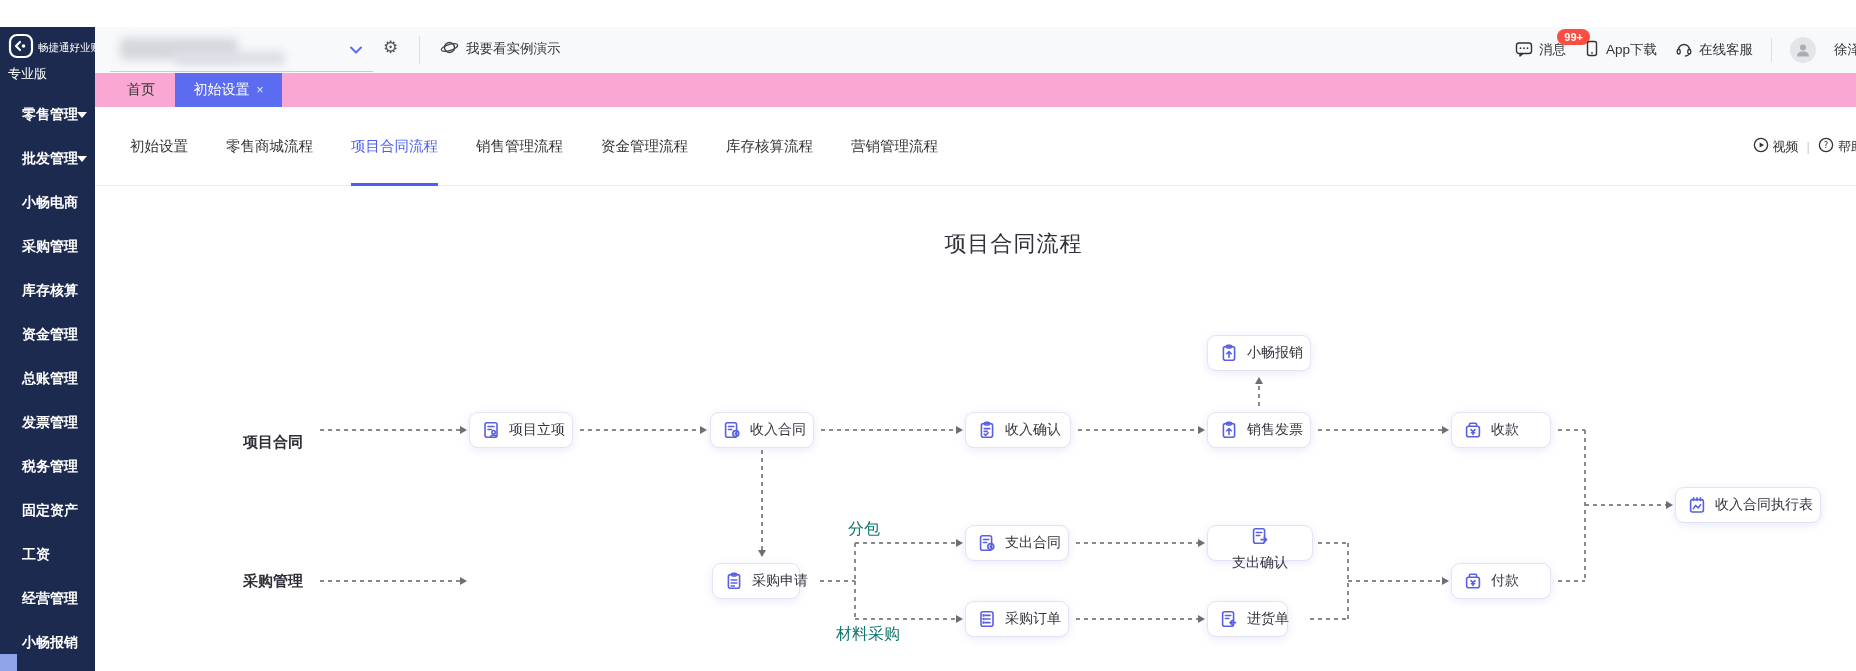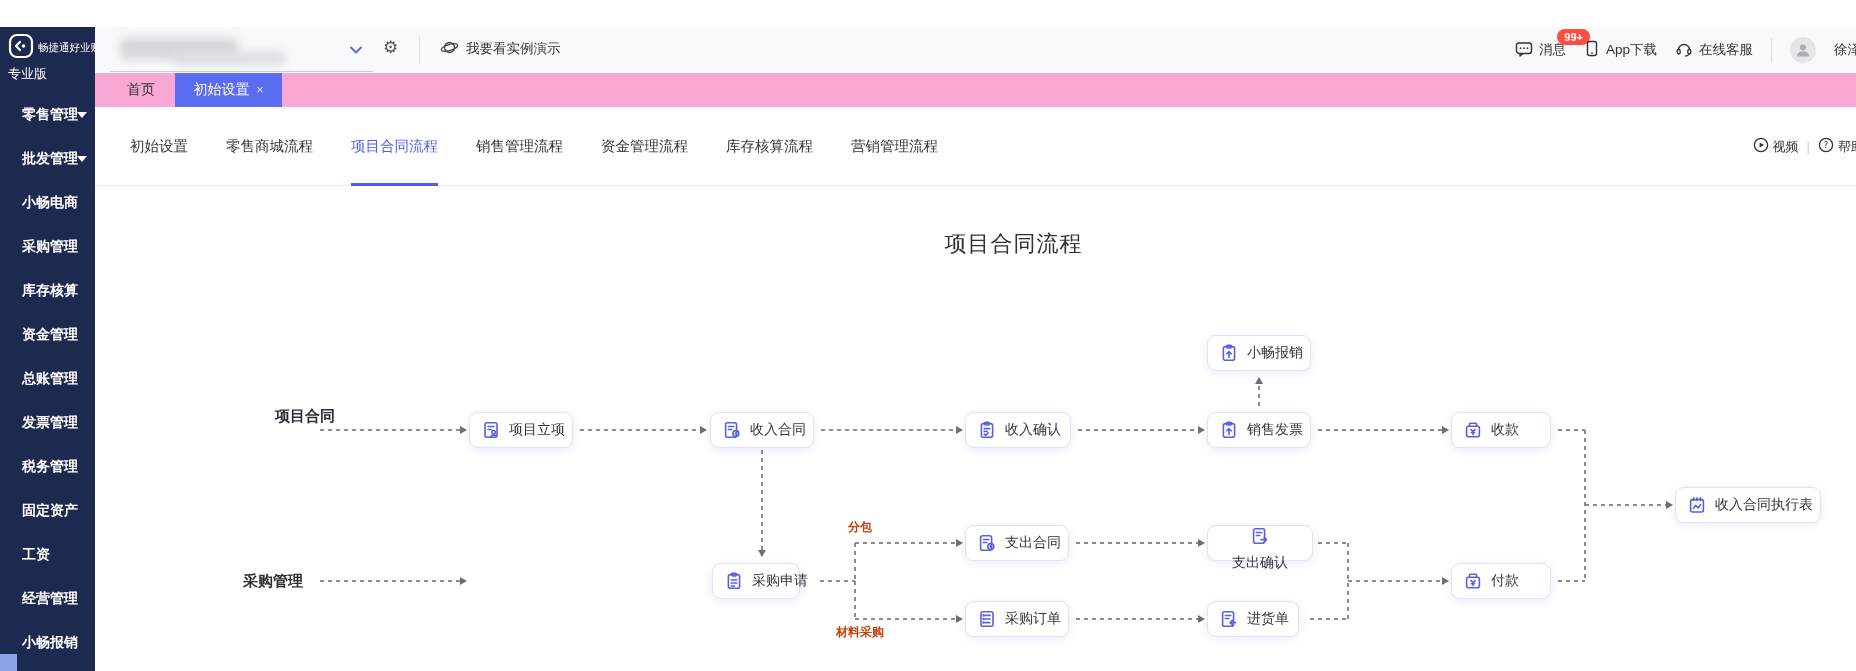--- a/index.html
+++ b/index.html
@@ -55,21 +55,21 @@
   .page-tools .sep { color:#ccc; margin:0 2px; }
   .tool-item { display:flex; align-items:center; gap:4px; cursor:pointer; white-space:nowrap; }
   .flow-title { position:absolute; left:0; right:0; top:122px; text-align:center; margin-left:76px;
                 font-size:22px; font-weight:500; color:#30313a; letter-spacing:1px; }
   
   .flow-node { position:absolute; height:36px; background:#fff; border:1px solid #e2e3f5; border-radius:9px;
                box-shadow:0 2px 8px rgba(90,97,230,.14); display:flex; align-items:center; gap:8px; padding:0 11px;
                font-size:14px; color:#33343d; font-weight:500; cursor:pointer; white-space:nowrap; }
   .node-icon { flex:0 0 20px; height:20px; display:flex; align-items:center; justify-content:center; }
   .row-label { position:absolute; font-size:15px; font-weight:600; color:#2c2d36; white-space:nowrap; }
-  .branch-label { position:absolute; font-size:12px; color:#c2410c; white-space:nowrap;font-weight:bold; }
+  .branch-label { position:absolute; font-size:16px; color:#0f766e; white-space:nowrap; }
   .hseg { position:absolute; height:2px; background:repeating-linear-gradient(90deg,#8a8a8a 0 4px,transparent 4px 8px); }
   .vseg { position:absolute; width:2px; background:repeating-linear-gradient(180deg,#8a8a8a 0 4px,transparent 4px 8px); }
   .ah { position:absolute; width:0; height:0; }
   .ah-right { border-top:4px solid transparent; border-bottom:4px solid transparent; border-left:7px solid #6f6f6f; }
   .ah-up { border-left:4px solid transparent; border-right:4px solid transparent; border-bottom:7px solid #6f6f6f; }
   .ah-down { border-left:4px solid transparent; border-right:4px solid transparent; border-top:7px solid #6f6f6f; }
 </style>
 </head>
 <body>
 
@@ -204,21 +204,21 @@
         <svg width="16" height="16" viewBox="0 0 16 16">
           <circle cx="8" cy="8" r="6.6" fill="none" stroke="#333" stroke-width="1.3"></circle>
           <text x="8" y="11" text-anchor="middle" font-size="8.5" fill="#333" font-family="DejaVu Sans">?</text>
         </svg>
       </span>
       <span>帮助</span>
     </div>
   </div>
   <div class="flow-title">项目合同流程</div>
   <div id="flow-layer">
-      <div class="row-label" style="left: 148px; top: 300px; position: absolute; margin-left: 32px;">项目合同</div>
+      <div class="row-label" style="left: 148px; top: 326px; position: absolute;">项目合同</div>
       <div class="row-label" style="left: 148px; top: 465px; position: absolute;">采购管理</div>
       <div class="branch-label" style="left: 753px; top: 412px; position: absolute;">分包</div>
       <div class="branch-label" style="left: 741px; top: 517px; position: absolute;">材料采购</div>
       <div class="hseg" style="left: 225px; top: 322px; width: 140px;"></div>
       <div class="ah ah-right" style="left: 365px; top: 319px;"></div>
       <div class="hseg" style="left: 485px; top: 322px; width: 120px;"></div>
       <div class="ah ah-right" style="left: 605px; top: 319px;"></div>
       <div class="hseg" style="left: 726px; top: 322px; width: 135px;"></div>
       <div class="ah ah-right" style="left: 861px; top: 319px;"></div>
       <div class="hseg" style="left: 983px; top: 322px; width: 120px;"></div>
@@ -350,21 +350,21 @@
           <svg width="20" height="20" viewBox="0 0 20 20" fill="none" stroke="#5a60e4" stroke-width="1.6" stroke-linecap="round" stroke-linejoin="round">
             <rect x="4" y="2.8" width="12" height="14.4" rx="2"></rect>
             <path d="M8.2 6.4 h4.8 M8.2 10 h4.8 M8.2 13.6 h4.8"></path>
             <circle cx="6.6" cy="6.4" r=".5" fill="#5a60e4"></circle>
             <circle cx="6.6" cy="10" r=".5" fill="#5a60e4"></circle>
             <circle cx="6.6" cy="13.6" r=".5" fill="#5a60e4"></circle>
           </svg>
         </span>
         <span>采购订单</span>
       </div>
-      <div class="flow-node" style="left: 1112px; top: 494px; width: 92px;">
+      <div class="flow-node" style="left: 1112px; top: 494px; width: 81px;">
         <span class="node-icon">
           <svg width="20" height="20" viewBox="0 0 20 20" fill="none" stroke="#5a60e4" stroke-width="1.6" stroke-linecap="round" stroke-linejoin="round">
             <rect x="3.6" y="2.8" width="11" height="14.4" rx="2"></rect>
             <path d="M6.4 6.5 h5.4 M6.4 9.5 h3.4"></path>
             <path d="M16.6 13.6 h-5.4 M13.4 11.4 L11 13.6 L13.4 15.8"></path>
           </svg>
         </span>
         <span>进货单</span>
       </div>
       <div class="flow-node" style="left: 1356px; top: 456px; width: 100px;">

